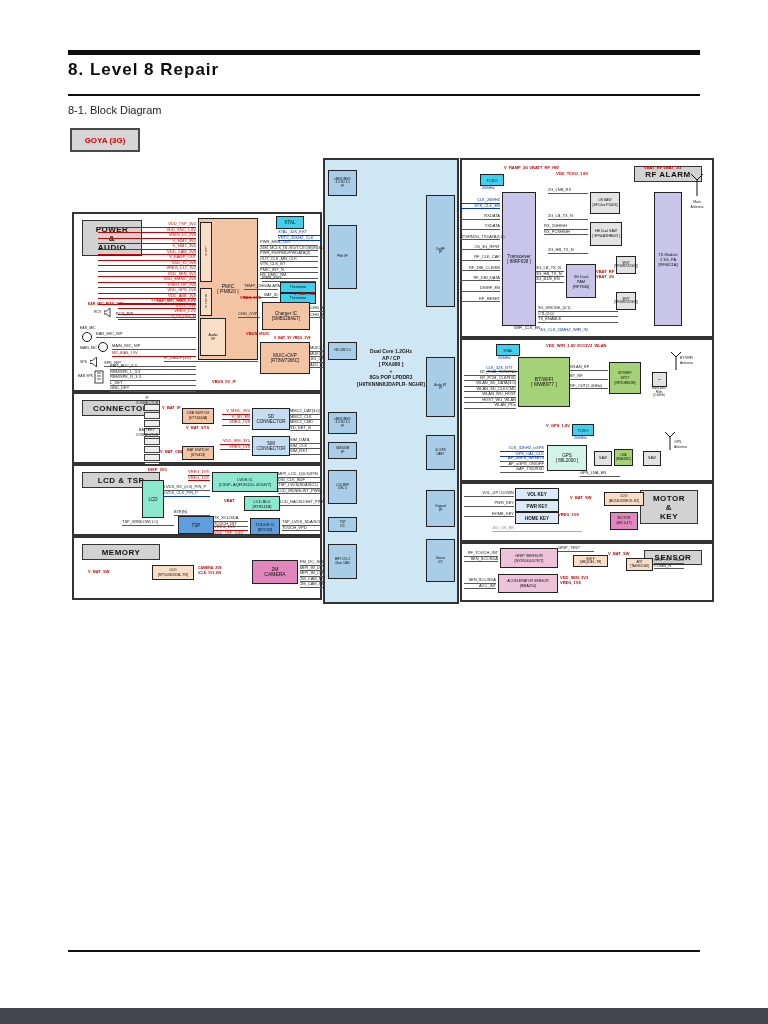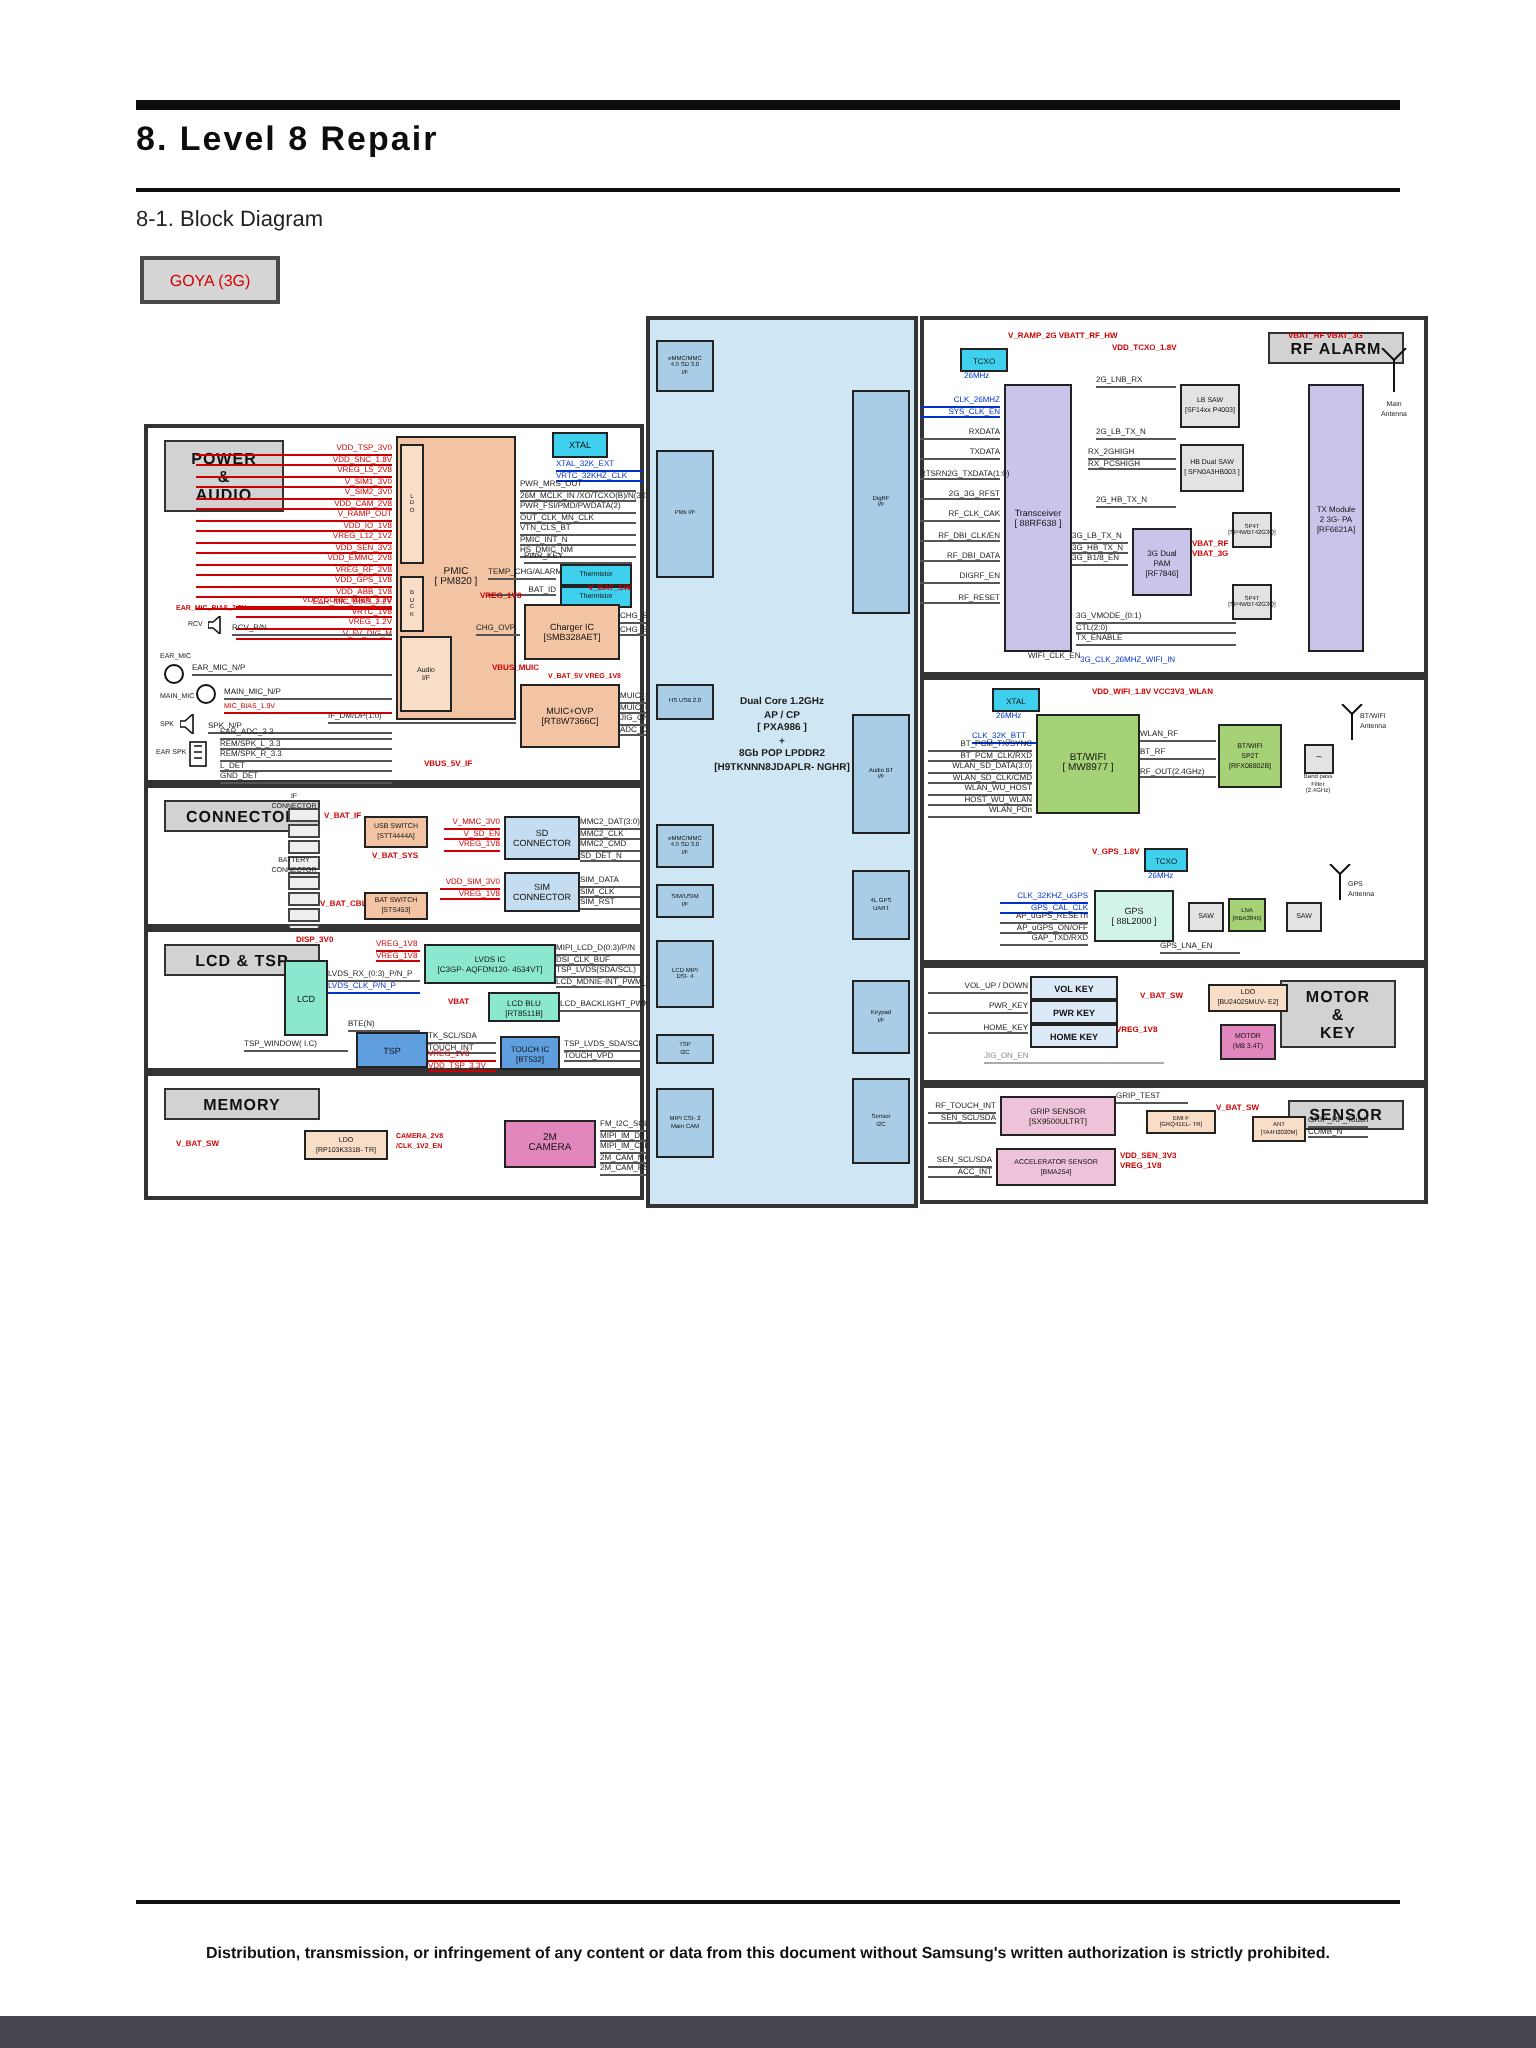--- a/index.html
+++ b/index.html
@@ -4,21 +4,21 @@
 <style>
   html,body{margin:0;padding:0;background:#fff;}
   .page{position:relative;width:768px;height:1024px;background:#fff;overflow:hidden;
         font-family:"Liberation Sans",sans-serif;color:#111;}
   .abs{position:absolute;}
   .topline{position:absolute;left:68px;top:50px;width:632px;height:5px;background:#0d0d0d;}
   .h1{position:absolute;left:68px;top:60px;font-size:17px;font-weight:bold;letter-spacing:1px;color:#0d0d0d;}
   .hr1{position:absolute;left:68px;top:94px;width:632px;height:2px;background:#0d0d0d;}
   .h2{position:absolute;left:68px;top:104px;font-size:11px;color:#222;}
   .model{position:absolute;left:70px;top:128px;width:66px;height:20px;background:#d6d6d6;border:2px solid #4a4a4a;
-         display:flex;align-items:center;justify-content:center;font-size:8px;font-weight:normal;color:#d60000;}
+         display:flex;align-items:center;justify-content:center;font-size:8px;font-weight:bold;color:#d60000;}
   .sec{position:absolute;border:2px solid #333;background:#fff;}
   .slab{position:absolute;background:#d2d2d2;border:1.5px solid #333;display:flex;align-items:center;justify-content:center;
         text-align:center;font-weight:bold;color:#111;white-space:pre-line;letter-spacing:.5px;}
   .b{position:absolute;border:1px solid #222;display:flex;align-items:center;justify-content:center;
      text-align:center;white-space:pre-line;font-size:4.5px;line-height:5px;color:#111;}
   .c-blue{background:#c5ddf0}.c-cpu{background:#cfe6f4}.c-sub{background:#a9cde6}
   .c-salmon{background:#f3c4a4}.c-peach{background:#f8ddc7}
   .c-purple{background:#c9c5ea}.c-green{background:#a6d277}.c-gps{background:#d2f4e8}
   .c-cyan{background:#3fd0ee}.c-pink{background:#eec3da}.c-dpink{background:#e287bd}
   .c-teal{background:#8be8cf}.c-mblue{background:#5f9fe0}.c-gray{background:#e3e3e3}.c-key{background:#dce9f6}
@@ -493,15 +493,14 @@
 [BMA254]</div>
     <div class="siglist sk" style="left:2px;top:34px;width:32px;height:10px;text-align:right;">
         <div class="sig">SEN_SCL/SDA</div>
         <div class="sig">ACC_INT</div>
       </div>
     <div class="lbl r" style="left:98px;top:32px;">VDD_SEN_3V3
 VREG_1V8</div>
   </div>
 
   <div class="hr2"></div>
-  <div class="foot2">Distribution, transmission, or infringement of any content or data from this document without Samsung's written authorization is strictly prohibited.</div>
   <div class="botbar"></div>
 </div>
 
 </body></html>

